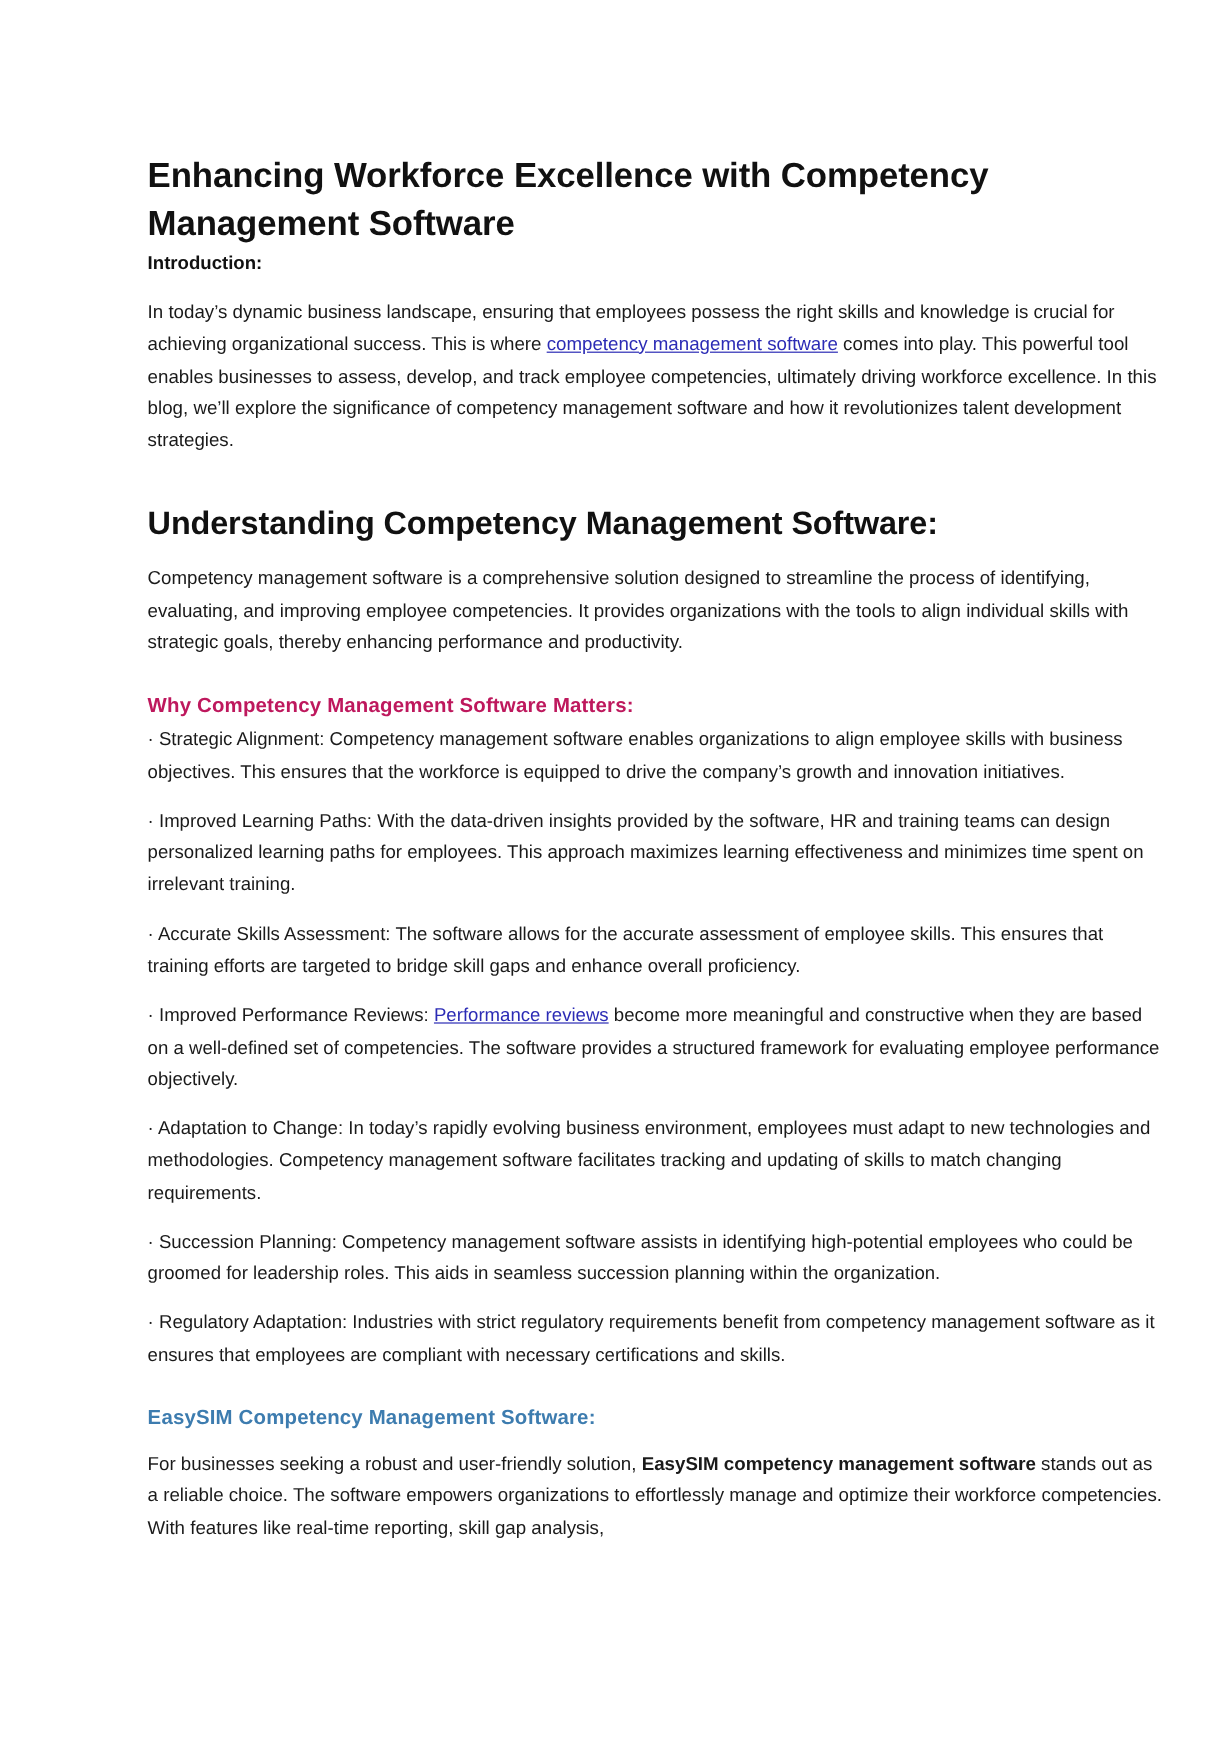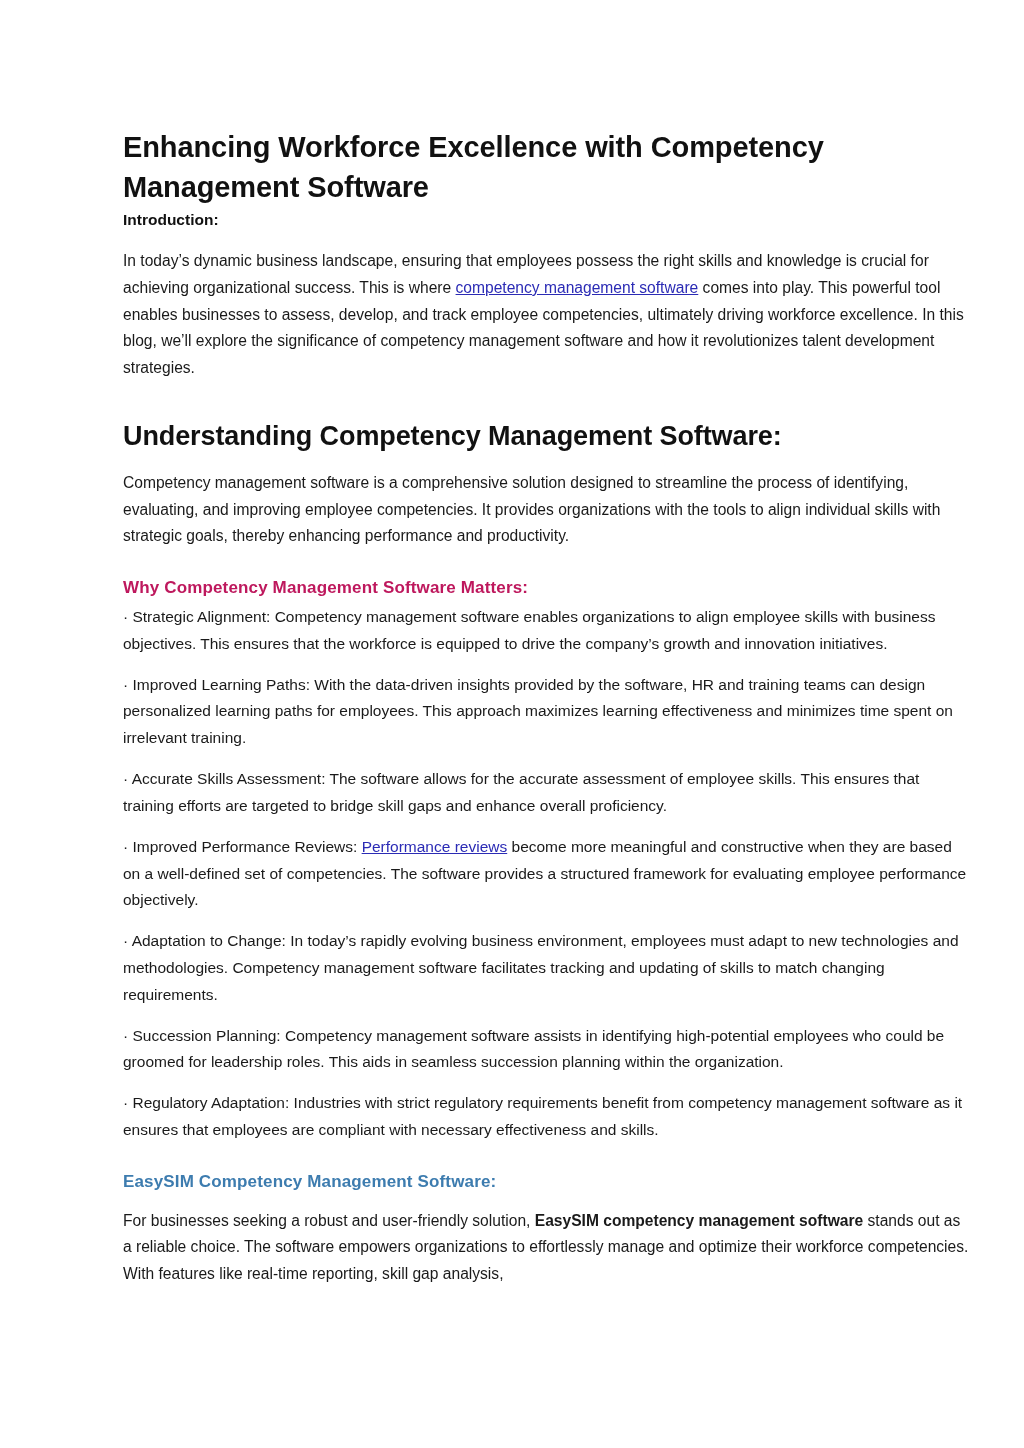--- a/index.html
+++ b/index.html
@@ -127,21 +127,21 @@
 
   <p class="bullet-item">
     <span class="bullet-mark">· </span><span class="term">Adaptation to Change:</span><span> In today’s rapidly evolving business environment, employees must adapt to new technologies and methodologies. Competency management software facilitates tracking and updating of skills to match changing requirements.</span>
   </p>
 
   <p class="bullet-item">
     <span class="bullet-mark">· </span><span class="term">Succession Planning:</span><span> Competency management software assists in identifying high-potential employees who could be groomed for leadership roles. This aids in seamless succession planning within the organization.</span>
   </p>
 
   <p class="bullet-item">
-    <span class="bullet-mark">· </span><span class="term">Regulatory Adaptation:</span><span> Industries with strict regulatory requirements benefit from competency management software as it ensures that employees are compliant with necessary effectiveness and skills.</span>
+    <span class="bullet-mark">· </span><span class="term">Regulatory Adaptation:</span><span> Industries with strict regulatory requirements benefit from competency management software as it ensures that employees are compliant with necessary certifications and skills.</span>
   </p>
 
   <h3 class="sub-heading" style="color: rgb(61, 124, 175);">EasySIM Competency Management  Software:</h3>
 
   <p class="body-text tight-lead">
     <span>For businesses seeking a robust and user-friendly solution, </span><span class="strong-inline">EasySIM competency management software</span><span> stands out as a reliable choice. The software empowers organizations to effortlessly manage and optimize their workforce competencies. With features like real-time reporting, skill gap analysis,</span>
   </p>
 
 </div>
 

